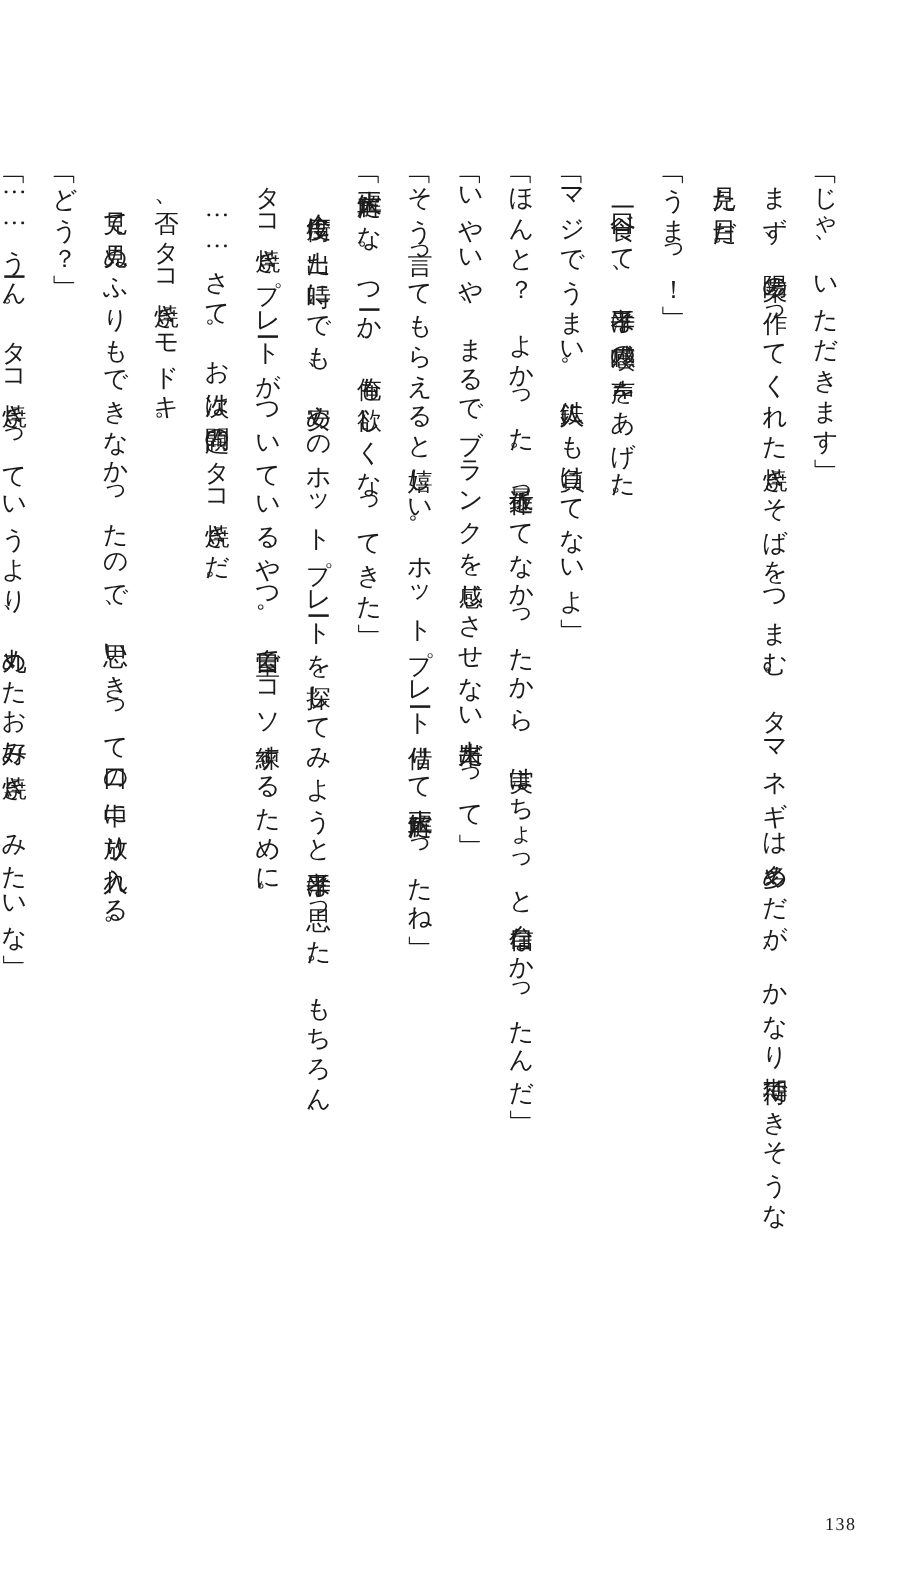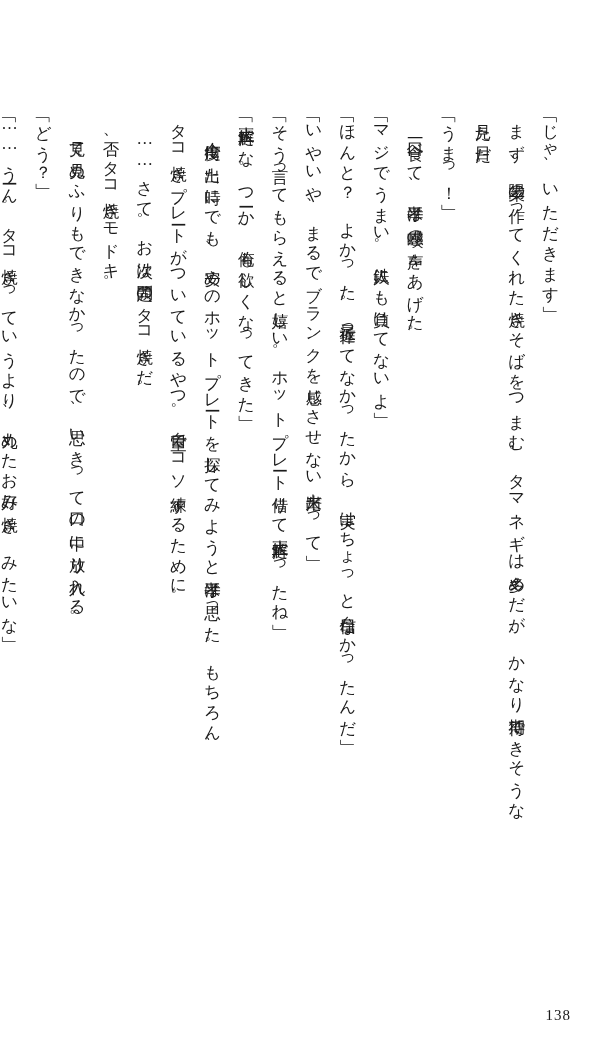--- a/index.html
+++ b/index.html
@@ -52,21 +52,21 @@
   }
 
   .text-block p.indent {
     text-indent: 1em;
   }
 
   .page-number {
     position: absolute;
     bottom: 26px;
     right: 44px;
-    font-size: 15px;
+    font-size: 12px;
     font-family: "Liberation Serif", serif;
     color: #1a1a1a;
     letter-spacing: 1px;
   }
 </style>
 </head>
 <body>
 
 <div class="page">
 

